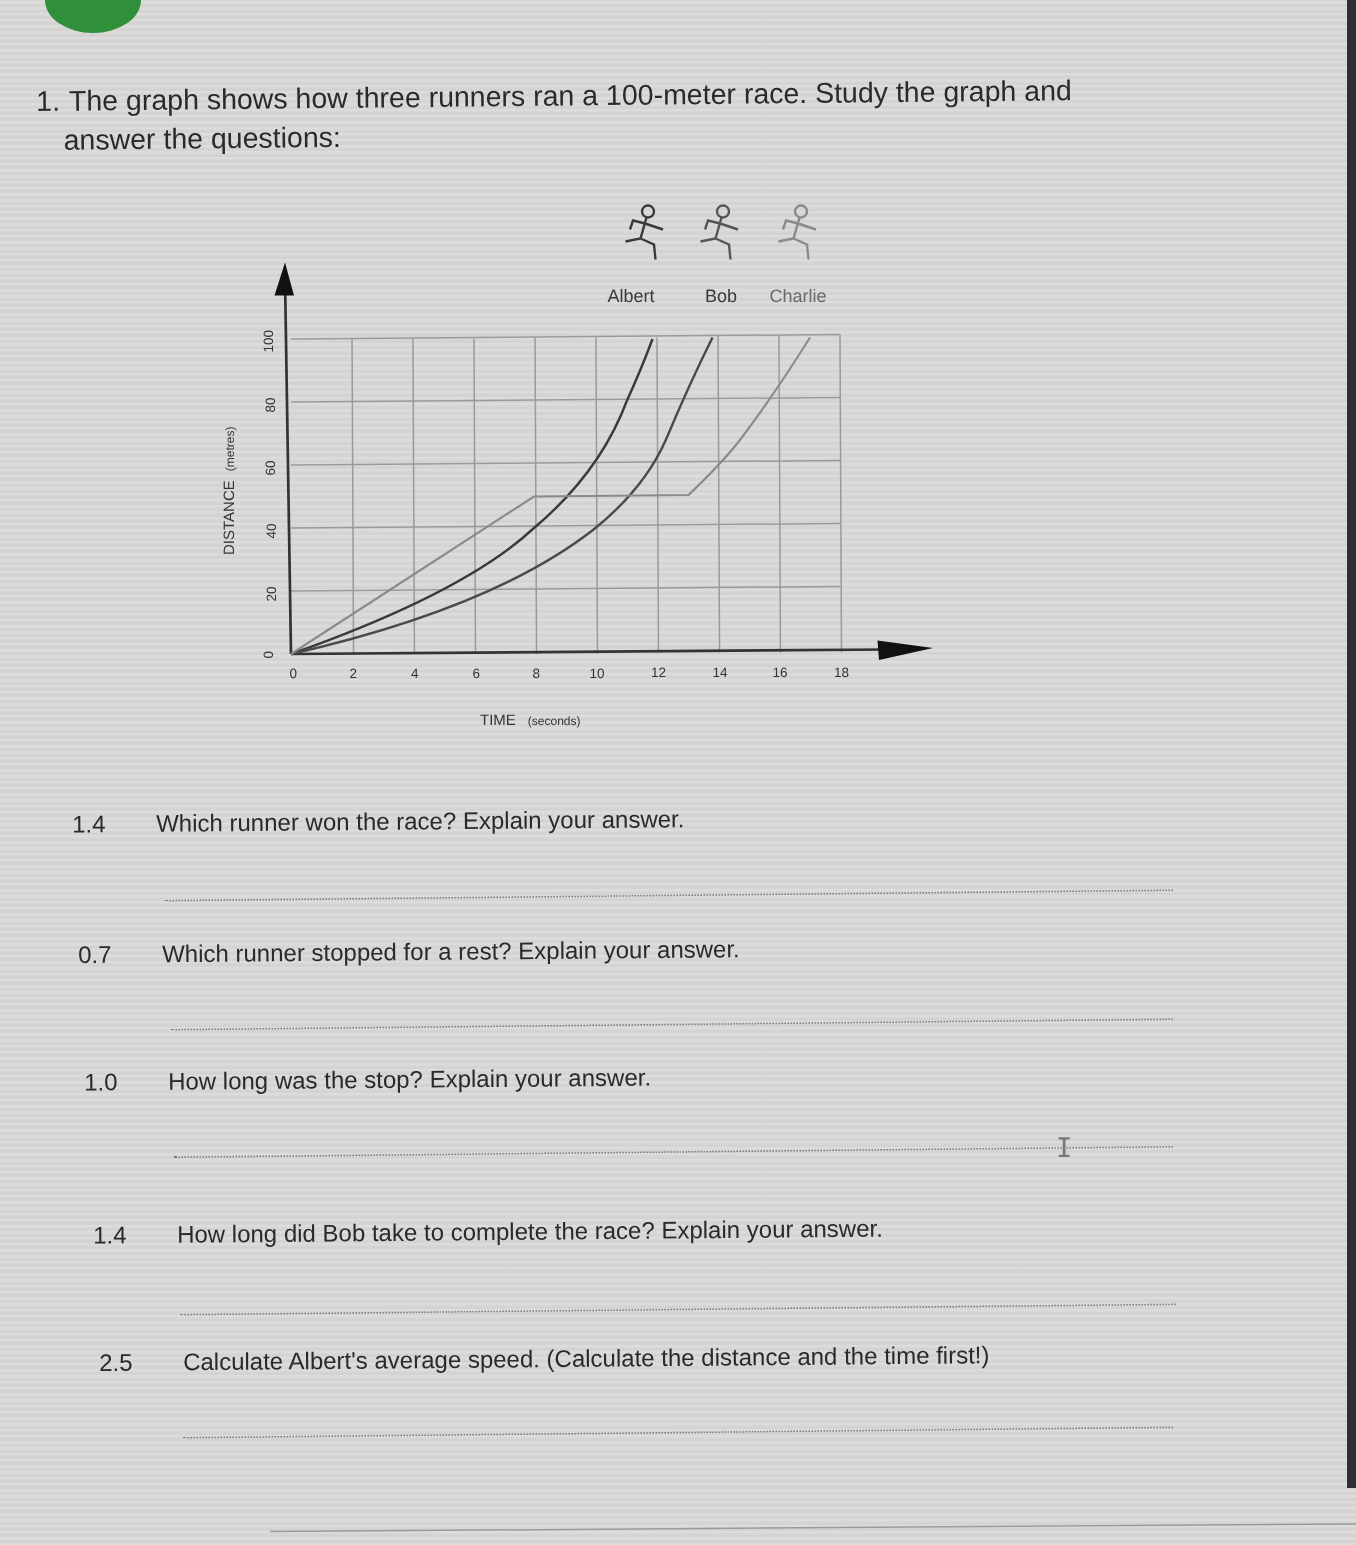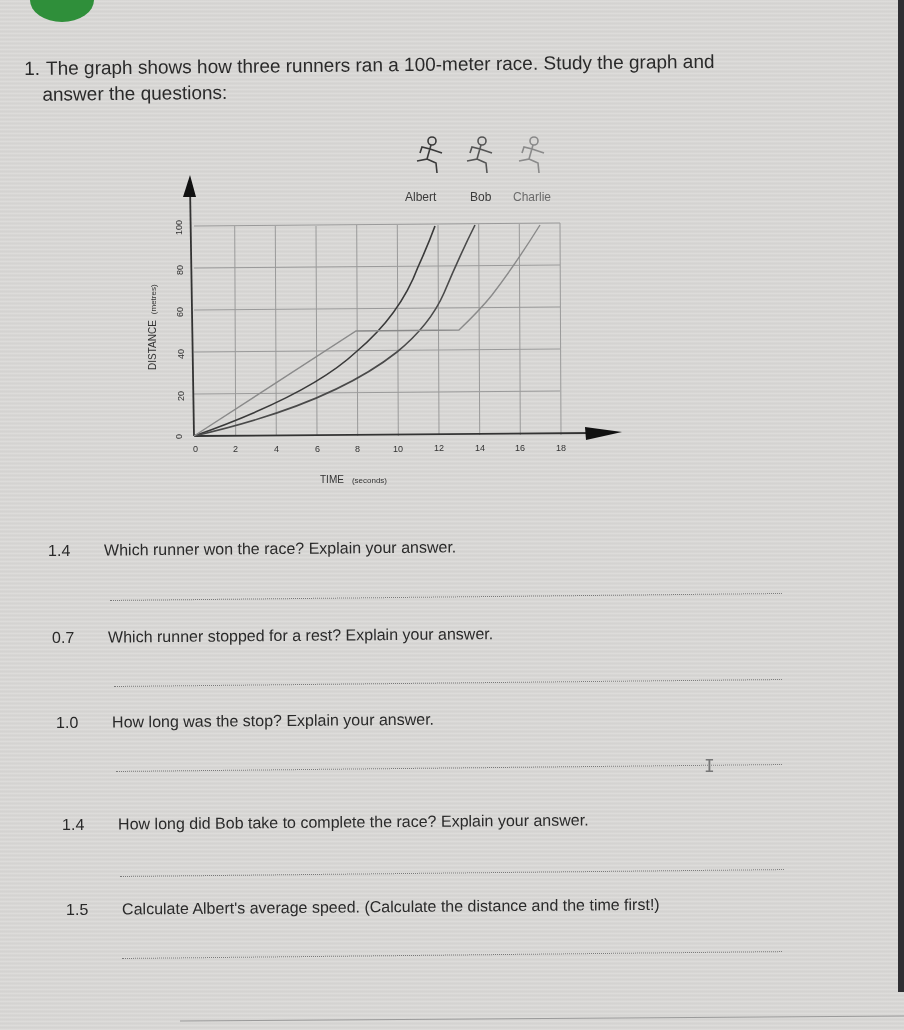--- a/index.html
+++ b/index.html
@@ -126,15 +126,15 @@
 </div>
 <div class="answer-line" style="left:116px; top:771px; width:666px; transform:rotate(-0.6deg);"></div>
 <div class="cursor">I</div>
 
 <div class="question" style="left:62px; top:816px;">
   <span class="qnum">1.4</span><span>How long did Bob take to complete the race? Explain your answer.</span>
 </div>
 <div class="answer-line" style="left:120px; top:876px; width:664px; transform:rotate(-0.6deg);"></div>
 
 <div class="question" style="left:66px; top:901px;">
-  <span class="qnum">1.5</span><span>Calculate Albert's average speed.  (Calculate the distance and the time first!)</span>
+  <span class="qnum">2.5</span><span>Calculate Albert's average speed.  (Calculate the distance and the time first!)</span>
 </div>
 <div class="answer-line" style="left:122px; top:958px; width:660px; transform:rotate(-0.6deg);"></div>
 
 </body></html>

